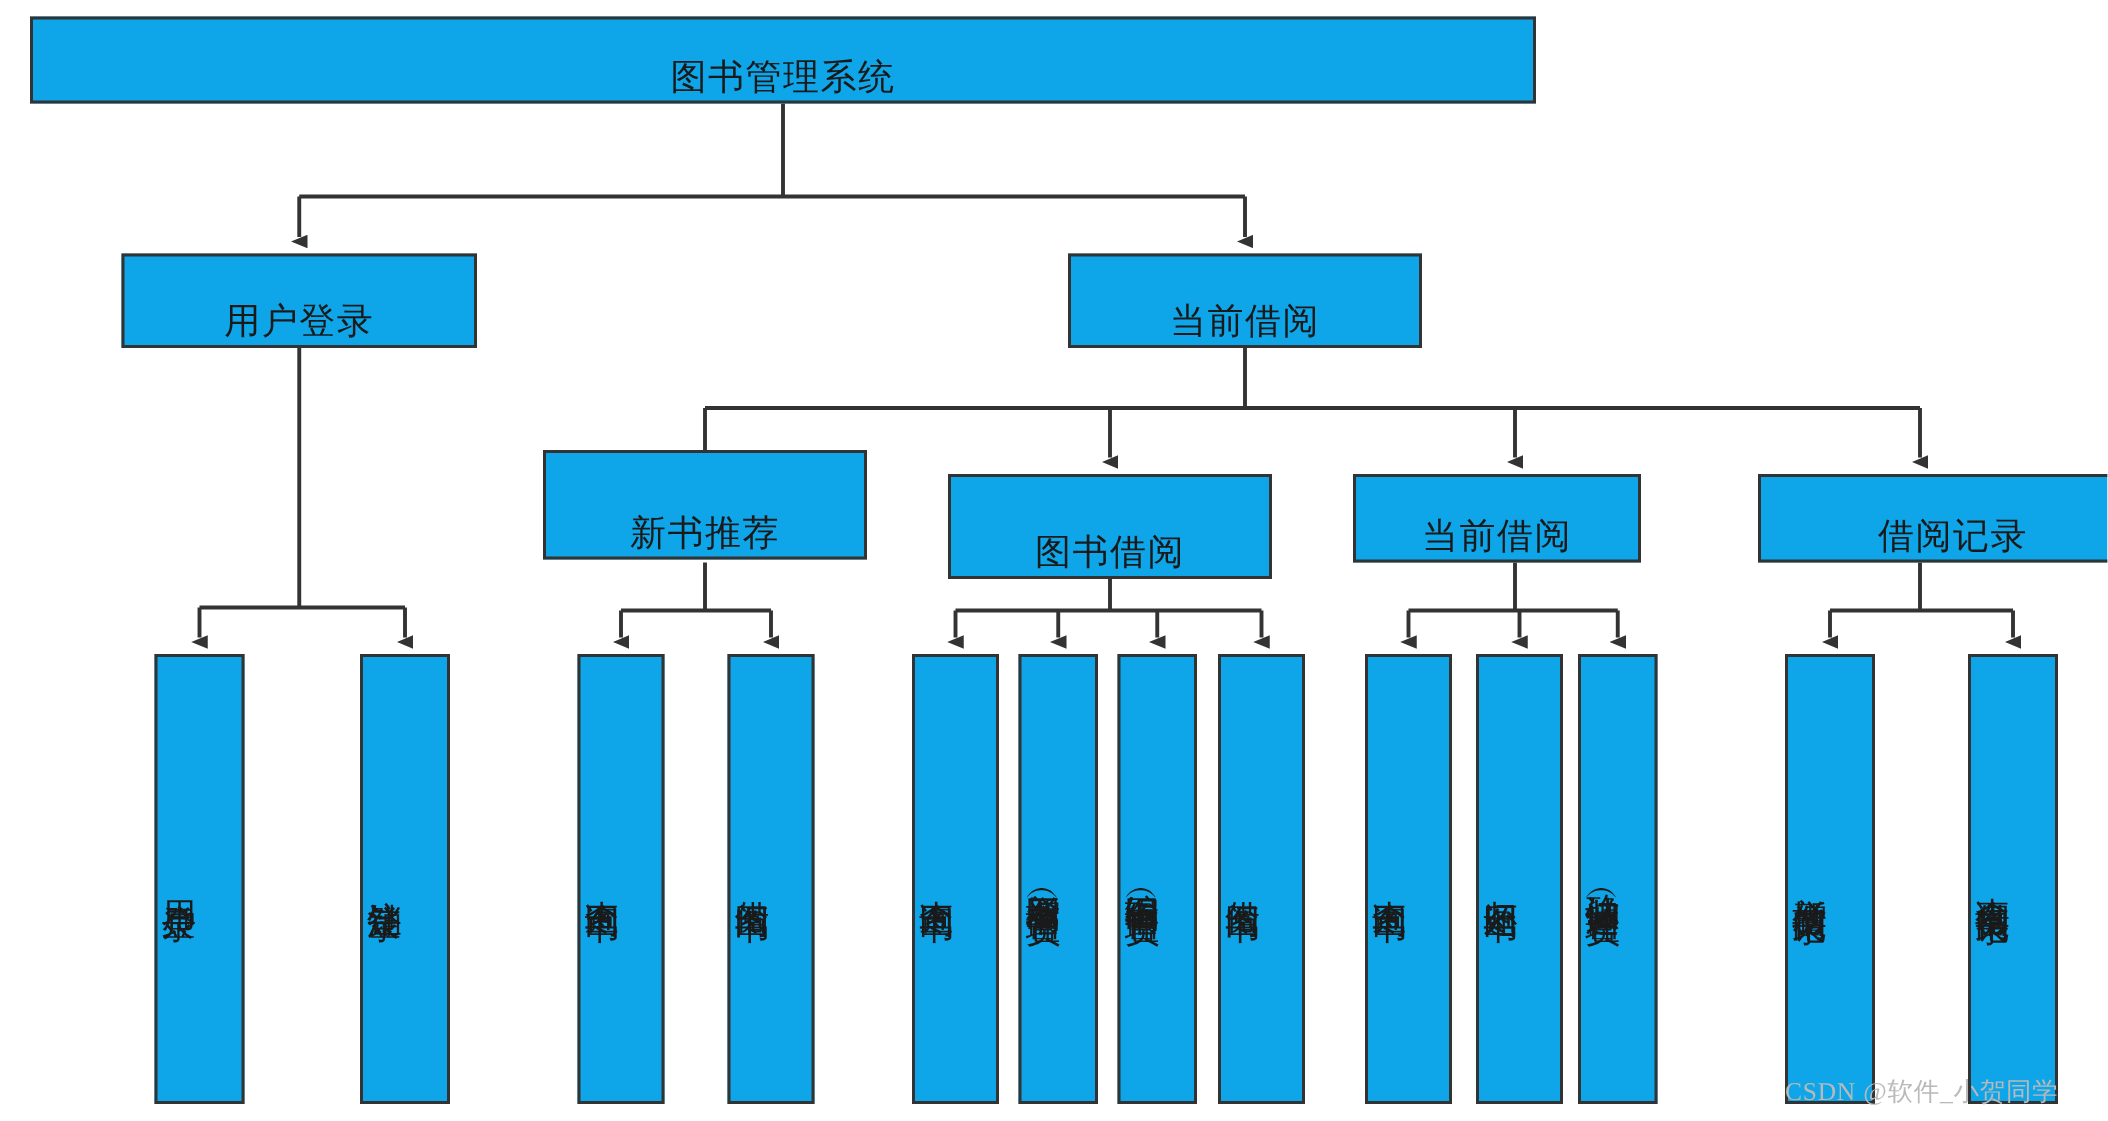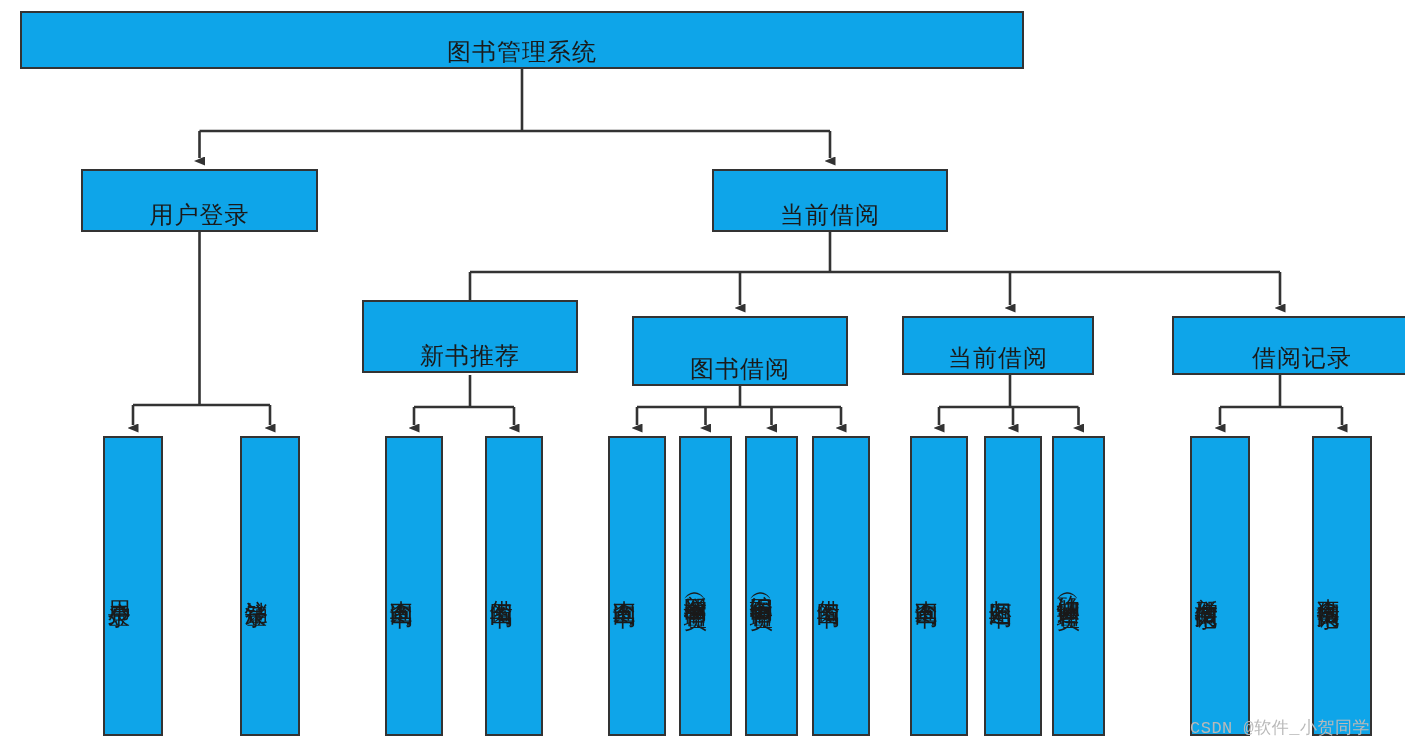--- a/index.html
+++ b/index.html
@@ -57,21 +57,21 @@
     text-orientation: upright;
     display: block;
   }
   .watermark {
     position: absolute;
     color: #b9b9b9;
     font-size: 17px;
     letter-spacing: 0.5px;
     white-space: nowrap;
     z-index: 5;
-    font-family: Liberation Mono, monospace;
+    font-family: Liberation Serif, serif;
   }
 </style>
 </head>
 <body>
 
 <div id="canvas">
 
   <svg class="edges" viewBox="0 0 1405 747" xmlns="http://www.w3.org/2000/svg">
     <defs>
       <marker id="arrow" markerWidth="9" markerHeight="11" refX="1.5" refY="5.5" orient="auto" markerUnits="userSpaceOnUse">

